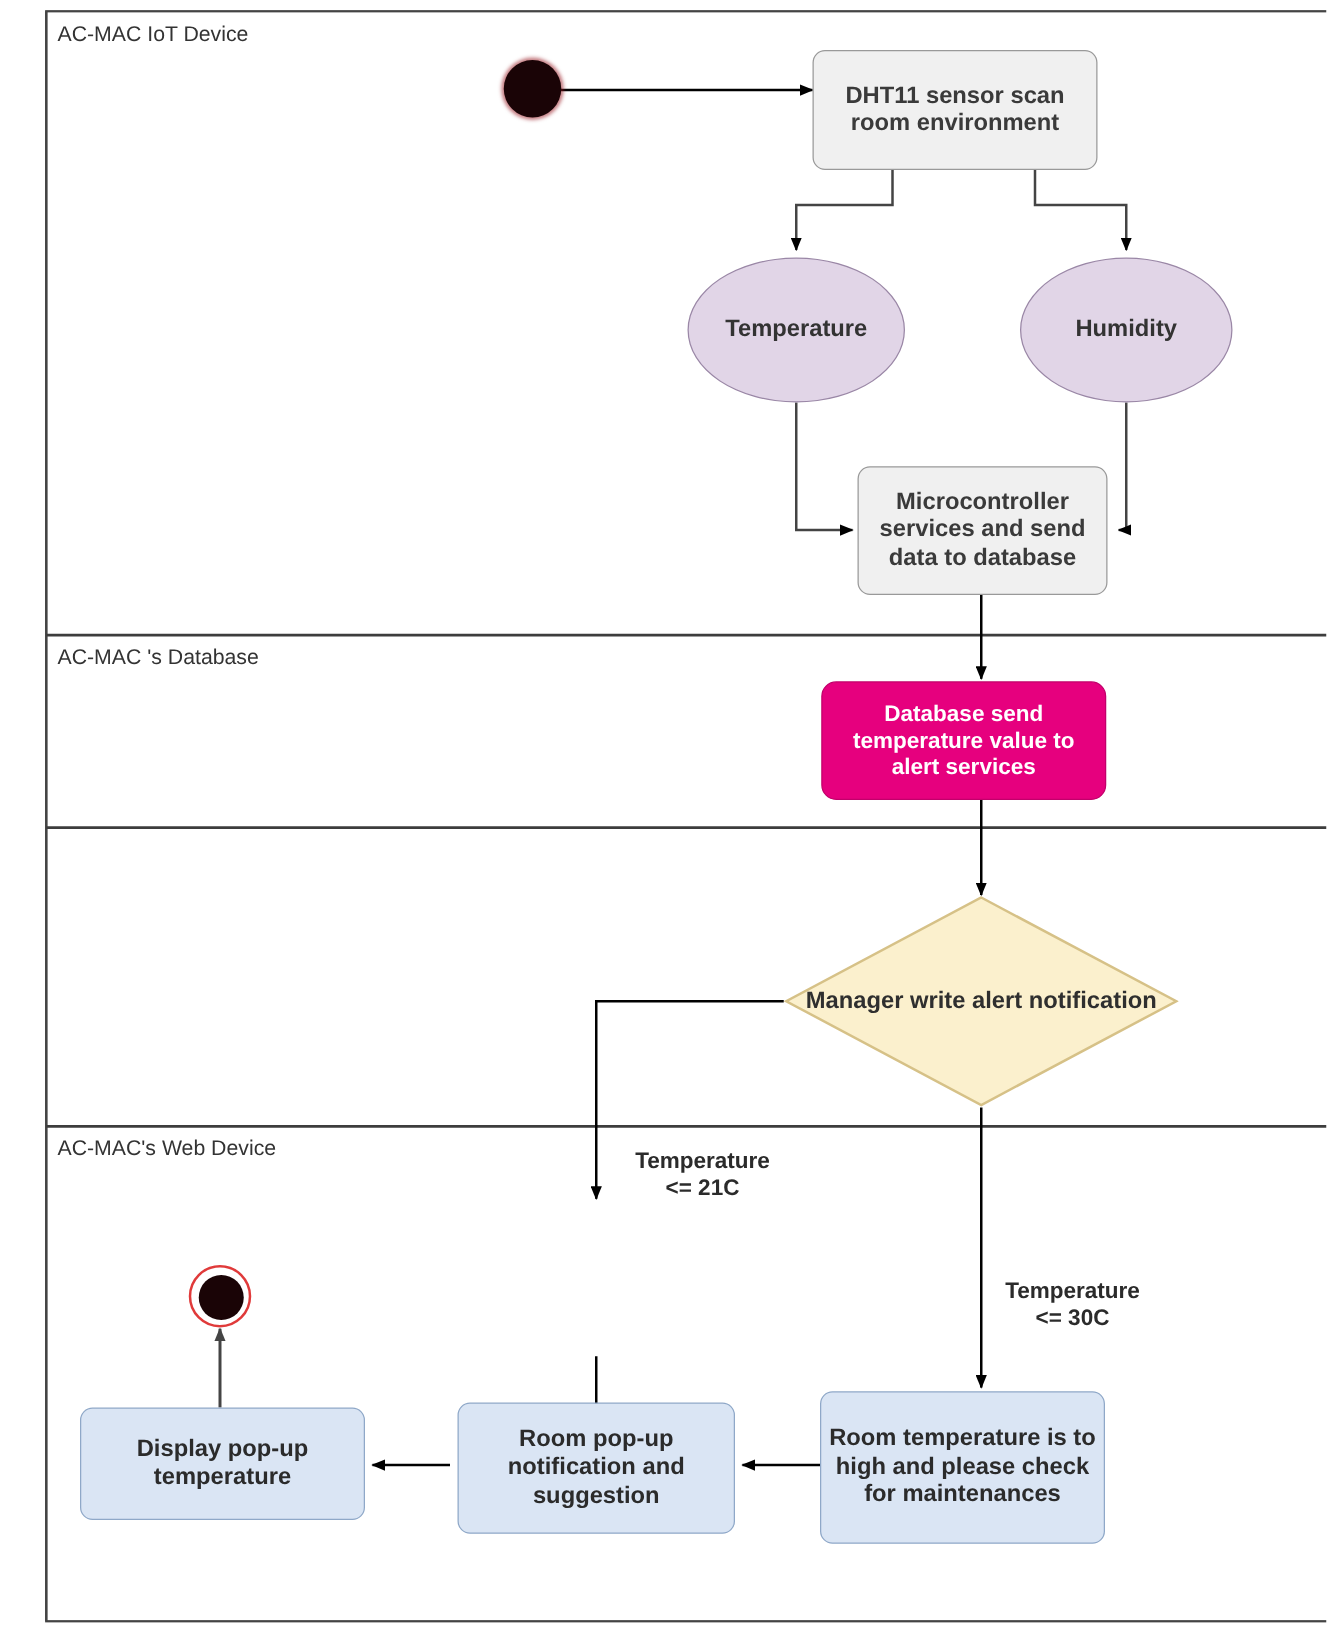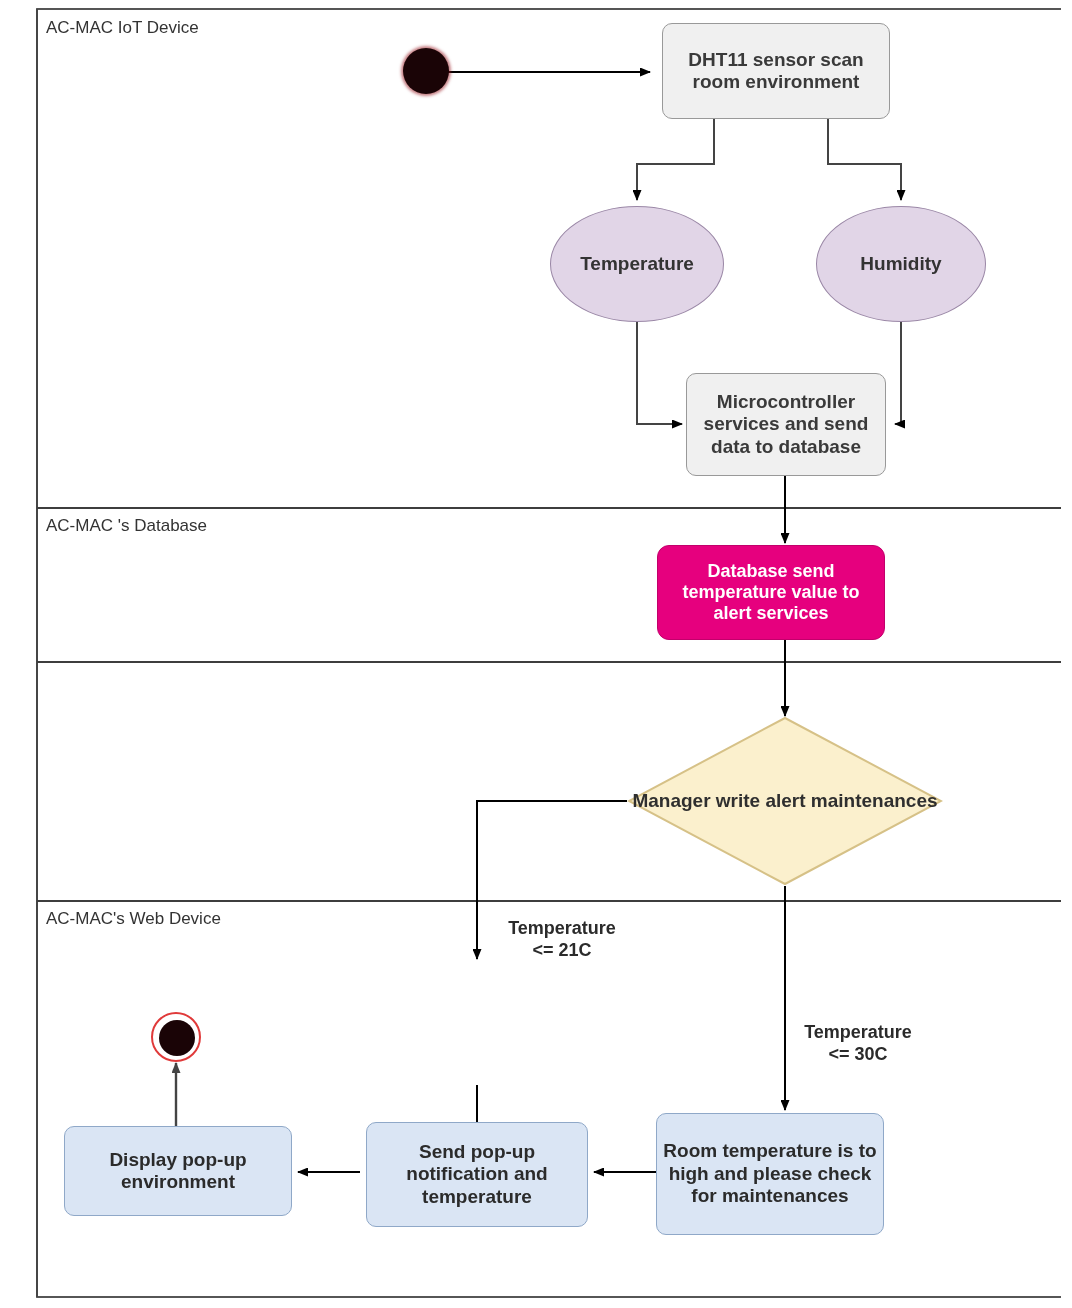--- a/index.html
+++ b/index.html
@@ -169,21 +169,21 @@
 
     <path d="M176,1126 L176,1063" fill="none" stroke="#444444" stroke-width="2.4" marker-end="url(#arrowgray)"></path>
   </svg>
 
   <div class="lane-label" style="left:46px; top:18px;">AC-MAC IoT Device</div>
   <div class="lane-label" style="left:46px; top:516px;">AC-MAC 's Database</div>
   <div class="lane-label" style="left:46px; top:909px;">AC-MAC's Web Device</div>
 
   <div class="start-node" style="left:403px; top:48px; width:46px; height:46px;"></div>
 
-  <div class="node proc-gray" style="left:650px; top:23px; width:228px; height:96px;margin-left:12px;">
+  <div class="node proc-gray" style="left:650px; top:40px; width:228px; height:96px;">
     <span>DHT11 sensor scan room environment</span>
   </div>
 
   <div class="node ellipse-purple" style="left:550px; top:206px; width:174px; height:116px;">
     <span>Temperature</span>
   </div>
 
   <div class="node ellipse-purple" style="left:816px; top:206px; width:170px; height:116px;">
     <span>Humidity</span>
   </div>
@@ -193,38 +193,38 @@
   </div>
 
   <div class="node box-magenta" style="left:657px; top:545px; width:228px; height:95px;">
     <span>Database send temperature value to alert services</span>
   </div>
 
   <div class="diamond-wrap" style="left:627px; top:716px; width:316px; height:170px;">
     <svg width="316" height="170" viewBox="0 0 316 170" style="display:block;">
       <polygon points="158,2 314,85 158,168 2,85" fill="#fbf0cd" stroke="#d6c187" stroke-width="2"></polygon>
     </svg>
-    <div class="diamond-text">Manager write alert maintenances</div>
+    <div class="diamond-text">Manager write alert notification</div>
   </div>
 
   <div class="edge-label" style="left:482px; top:918px; width:160px;">Temperature
 &lt;= 21C</div>
   <div class="edge-label" style="left:778px; top:1022px; width:160px;">Temperature
 &lt;= 30C</div>
 
 
   <div class="node box-blue" style="left:656px; top:1113px; width:228px; height:122px;">
     <span>Room temperature is to high and please check for maintenances</span>
   </div>
 
   <div class="node box-blue" style="left:366px; top:1122px; width:222px; height:105px;">
-    <span>Send pop-up notification and temperature</span>
+    <span>Room pop-up notification and suggestion</span>
   </div>
 
   <div class="node box-blue" style="left:64px; top:1126px; width:228px; height:90px;">
-    <span>Display pop-up environment</span>
+    <span>Display pop-up temperature</span>
   </div>
 
   <div class="end-outer" style="left:151px; top:1012px; width:50px; height:50px;">
     <div class="end-inner" style="left:6px; top:6px; width:36px; height:36px;"></div>
   </div>
 
 </div>
 
 </body></html>

